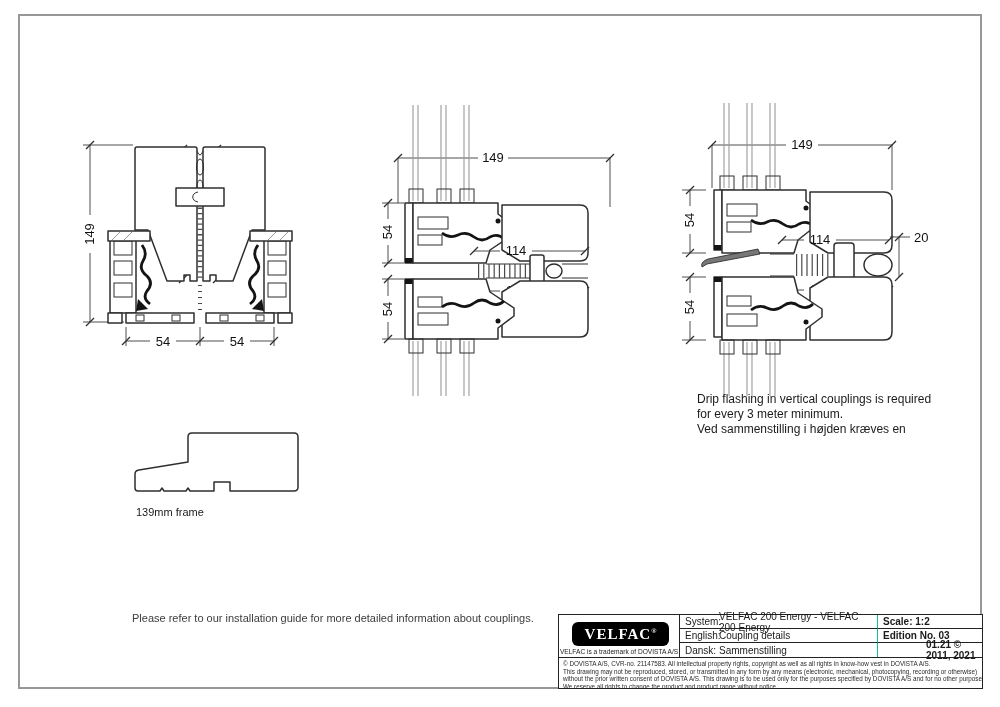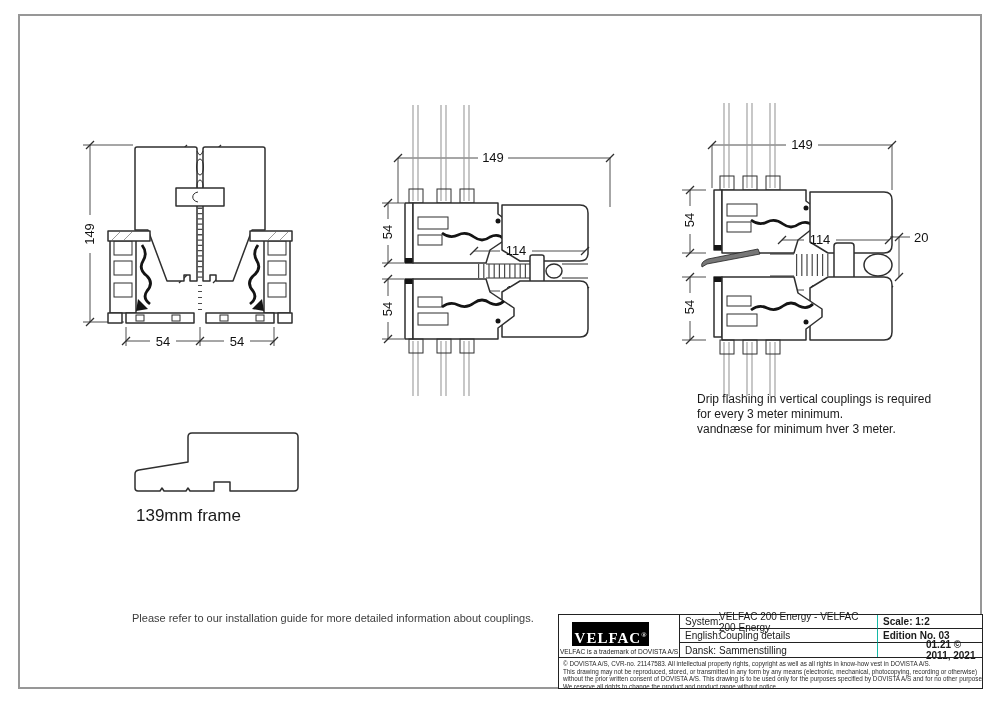--- a/index.html
+++ b/index.html
@@ -12,29 +12,29 @@
   .ln  {stroke:#2f2f2f;stroke-width:1;fill:none;}
   .ln2 {stroke:#2f2f2f;stroke-width:1.5;fill:#fff;stroke-linejoin:round;}
   .thin{stroke:#8f8f8f;stroke-width:0.9;fill:none;}
   .glass{stroke:#9a9a9a;stroke-width:1.1;fill:none;}
   .dim {stroke:#3a3a3a;stroke-width:0.9;fill:none;}
   .tick{stroke:#2f2f2f;stroke-width:1.2;}
   .gasket{stroke:#141414;stroke-width:2.8;fill:none;}
   .dimtxt{font:13px "Liberation Sans",sans-serif;fill:#111;}
   
   .notes{position:absolute;left:697px;top:392px;font-size:12px;line-height:15px;color:#1a1a1a;}
-  .frame-label{position:absolute;left:136px;top:506px;font-size:17px;color:#1a1a1a;}
+  .frame-label{position:absolute;left:136px;top:506px;font-size:11px;color:#1a1a1a;}
   .footer-note{position:absolute;left:88px;top:612px;font-size:11px;line-height:13.5px;color:#3c3c3c;margin-left:44px;}
   
   .tblock{position:absolute;left:558px;top:614px;width:425px;height:75px;
       border:1px solid #222;box-sizing:border-box;background:#fff;
       display:grid;grid-template-columns:121px 197px 105px;grid-template-rows:14px 14px 14px 1fr;}
   .tb-logo-cell{grid-column:1;grid-row:1/4;border-right:1px solid #222;position:relative;}
-  .logo-box{position:absolute;left:13px;top:7px;width:77px;height:24px;background:#000;
-      display:flex;align-items:flex-end;justify-content:center;}
+  .logo-box{position:absolute;left:13px;top:7px;width:97px;height:24px;background:#000;
+      display:flex;align-items:center;justify-content:center;border-radius:6px;}
   .logo-text{color:#fff;font-family:"Liberation Serif",serif;font-weight:bold;
       font-size:15px;letter-spacing:1px;line-height:1;}
   .logo-mark{font-size:7px;vertical-align:super;letter-spacing:0;}
   .trademark{position:absolute;left:0;bottom:2px;width:100%;text-align:center;font-size:6.6px;color:#222;}
   .tb-row{display:flex;align-items:center;font-size:10px;padding-left:5px;box-sizing:border-box;}
   .tb-mid{grid-column:2;border-bottom:1px solid #222;}
   .tb-mid.last{border-bottom:none;}
   .tb-right{grid-column:3;border-left:1px solid #14b8a6;border-bottom:1px solid #222;font-weight:bold;}
   .tb-right.last{border-bottom:none;padding-left:48px;}
   .tb-label{width:34px;flex:none;}
@@ -320,21 +320,21 @@
     <line class="dim" x1="12" y1="228" x2="12" y2="247"></line>
     <line class="tick" x1="8" y1="188" x2="16" y2="180"></line>
     <line class="tick" x1="8" y1="251" x2="16" y2="243"></line>
     <text class="dimtxt" transform="translate(16,214) rotate(-90)" text-anchor="middle">54</text>
   </g>
 </svg>
 
 <div class="notes">
   <div>Drip flashing in vertical couplings is required</div>
   <div>for every 3 meter minimum.</div>
-  <div>vandnæse for minimum hver 3 meter.</div>
+  <div>Ved sammenstilling i højden kræves en</div>
 </div>
 
 <svg style="left:125px;top:418px" width="195" height="95" viewBox="0 0 195 95">
   <path class="ln2" stroke-width="1.7" d="M10,56 L10,70 Q10,73 13,73 L35,73 L37,70 L39,73 L61,73 L63,70 L65,73 L89,73 L89,64 L105,64 L105,73 L169,73 Q173,73 173,69 L173,19 Q173,15 169,15 L67,15 Q63,15 63,19 L63,44 L14,52 Q10,52.7 10,56 Z"></path>
 </svg>
 <div class="frame-label">139mm frame</div>
 
 <div class="footer-note">
   <div>Please refer to our installation guide for more detailed information about couplings.</div>
 </div>

